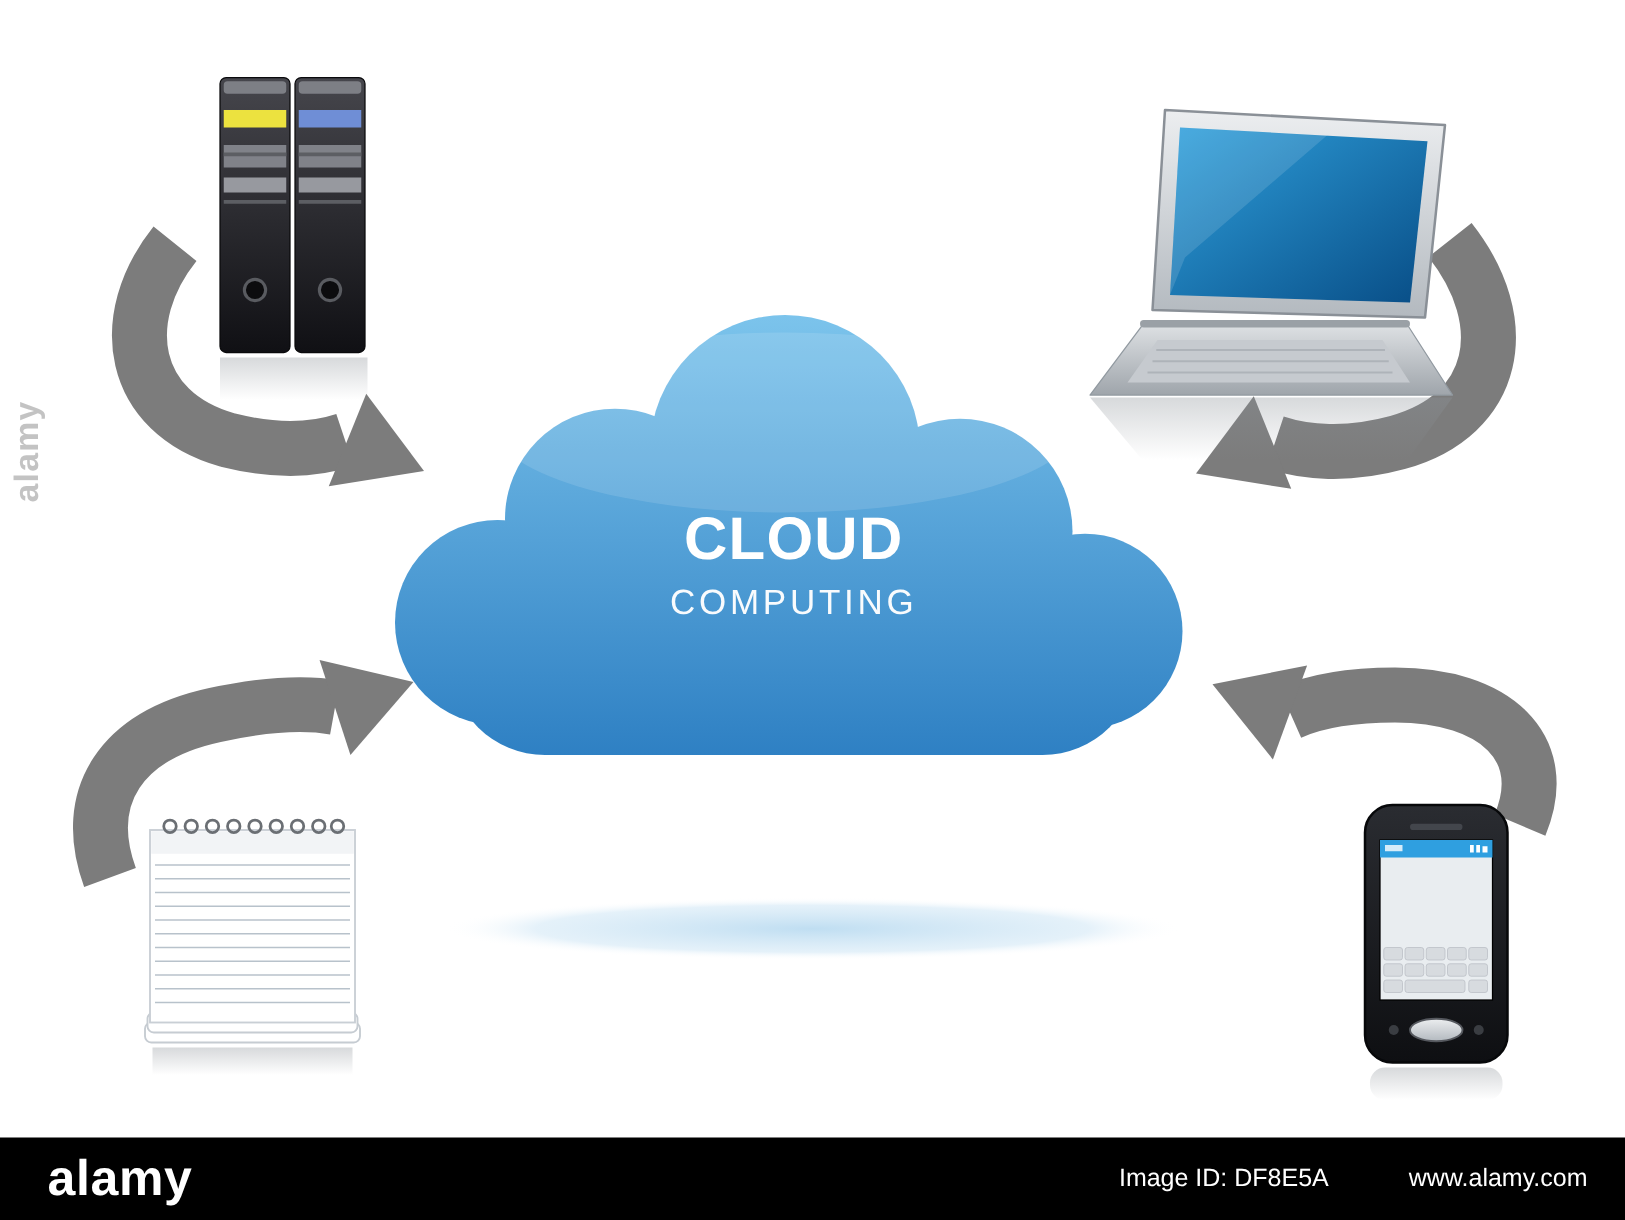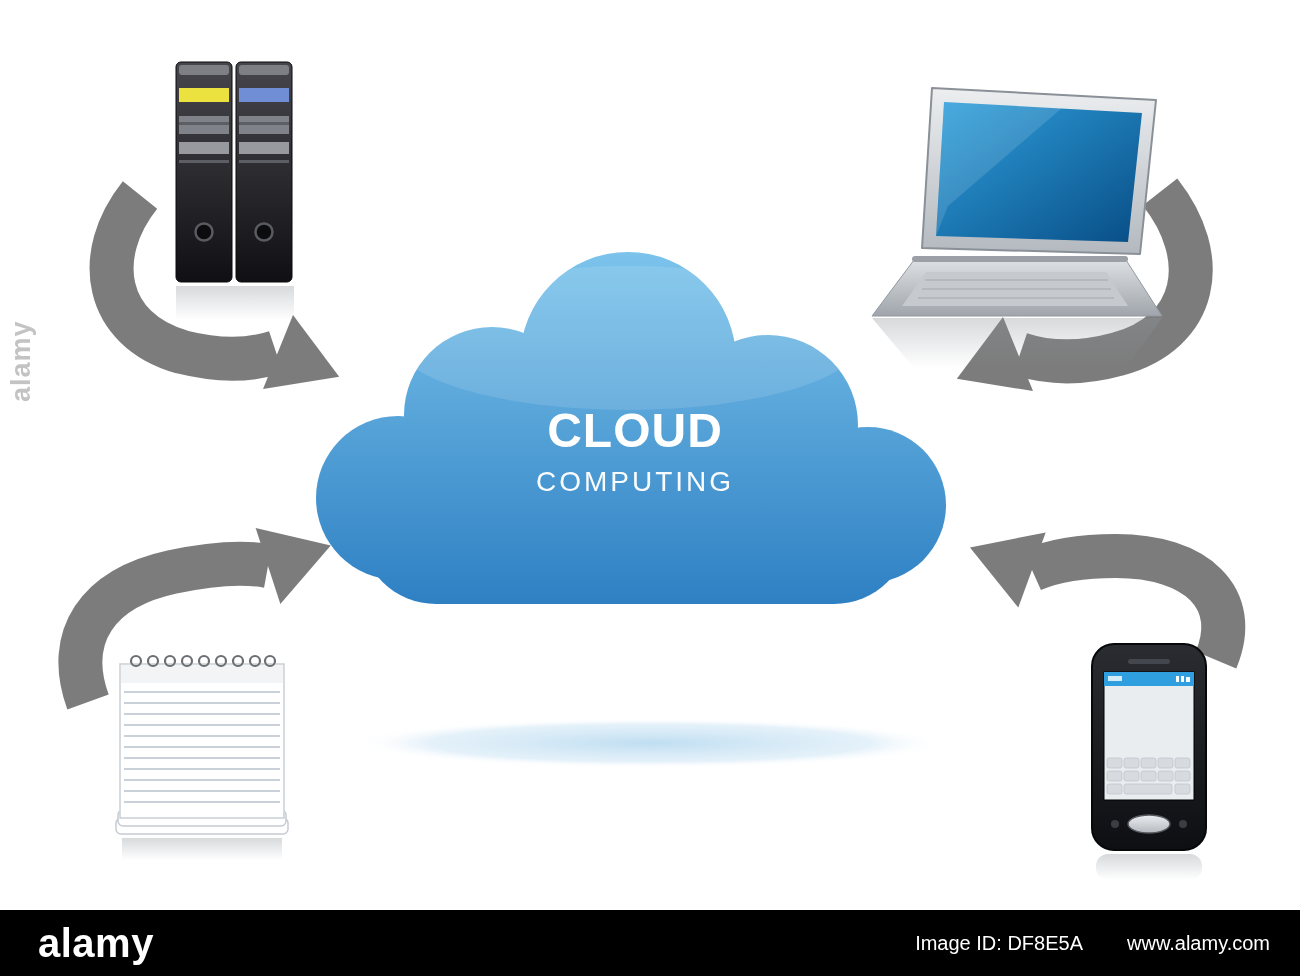--- a/index.html
+++ b/index.html
@@ -14,21 +14,21 @@
     position:absolute;left:6px;top:402px;transform:rotate(-90deg);transform-origin:0 0;
     font-size:27px;font-weight:bold;color:rgba(122,122,122,0.45);letter-spacing:1px;
     user-select:none;
   }
   .footer{
     position:absolute;left:0;bottom:0;width:1300px;height:66px;background:#000;
     display:flex;align-items:center;justify-content:space-between;
     box-sizing:border-box;padding:0 30px 0 38px;color:#fff;
   }
   .footer .logo{font-size:40px;font-weight:bold;letter-spacing:.5px;line-height:1;}
-  .footer .meta{display:flex;gap:44px;font-size:20px;}
+  .footer .meta{display:flex;gap:64px;font-size:20px;}
 </style>
 </head>
 <body>
 
 <div class="stage">
 
   <svg class="illustration" width="1300" height="910" viewBox="0 0 1300 910">
     <defs>
       <linearGradient id="cloudGrad" gradientUnits="userSpaceOnUse" x1="0" y1="250" x2="0" y2="615">
         <stop offset="0" stop-color="#7CC4EC"></stop>

